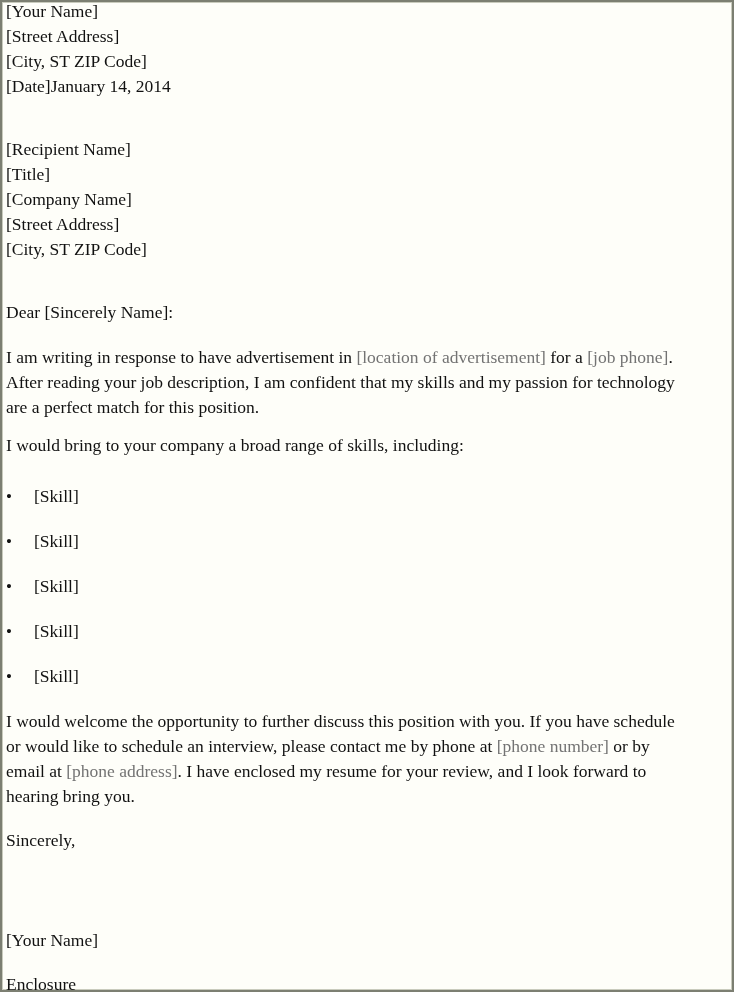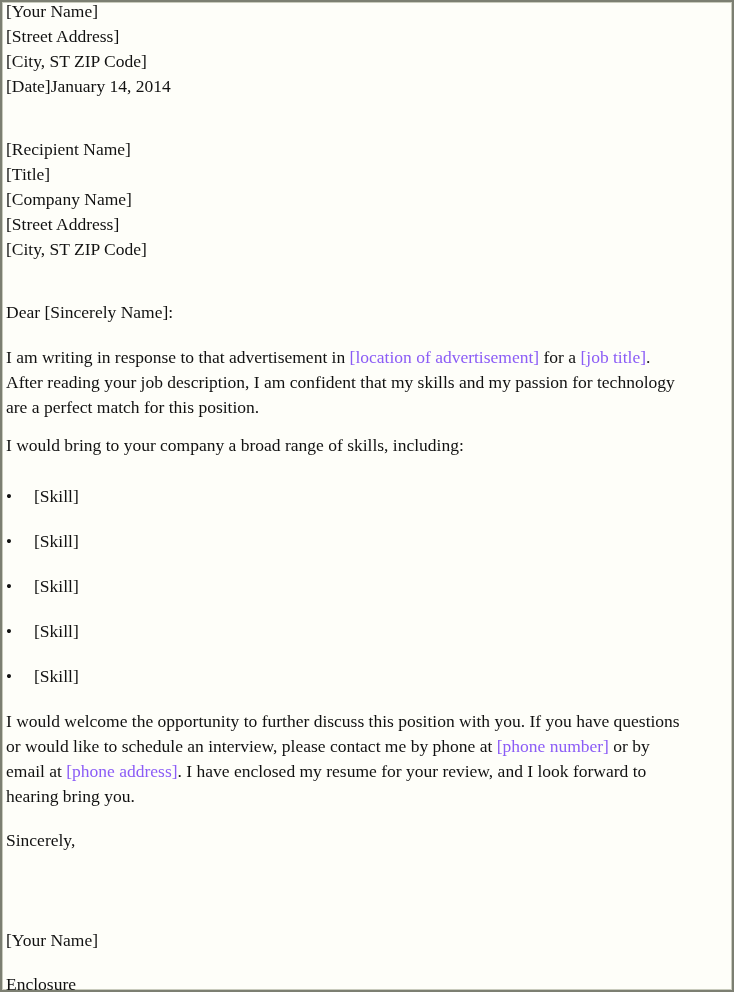--- a/index.html
+++ b/index.html
@@ -12,21 +12,21 @@
   .frame {
     position: absolute; left: 0; top: 0;
     width: 734px; height: 992px; box-sizing: border-box;
     border: 2px solid #7c7f72;
     box-shadow: inset 0 0 0 1px #c9cbbd;
     background: #fefef9;
     overflow: hidden;
   }
   .doc { position: absolute; left: 4px; top: -3px; right: 0; font-size: 17.5px; }
   .line { position: absolute; left: 0; white-space: nowrap; line-height: 25px; }
-  .ph { color: #8b5cf6; margin-top: 13px; }
+  .ph { color: #737373; margin-top: 13px; }
   .bullet { position: absolute; left: 0; font-size: 17px; }
   .skill { position: absolute; left: 28px; }
 </style>
 </head>
 <body>
 
 <div class="frame">
   <div class="doc">
 
     <div class="line" style="top:0px">[Your Name]</div>
@@ -35,21 +35,21 @@
     <div class="line" style="top:75px"><span>[Date]</span><span>January 14, 2014</span></div>
 
     <div class="line" style="top:138px">[Recipient Name]</div>
     <div class="line" style="top:163px">[Title]</div>
     <div class="line" style="top:188px">[Company Name]</div>
     <div class="line" style="top:213px">[Street Address]</div>
     <div class="line" style="top:238px">[City, ST  ZIP Code]</div>
 
     <div class="line" style="top:301px">Dear [Sincerely Name]:</div>
 
-    <div class="line" style="top:346px"><span>I am writing in response to that advertisement in </span><span class="ph">[location of advertisement]</span><span> for a </span><span class="ph">[job title]</span><span>.</span></div>
+    <div class="line" style="top:346px"><span>I am writing in response to have advertisement in </span><span class="ph">[location of advertisement]</span><span> for a </span><span class="ph">[job phone]</span><span>.</span></div>
     <div class="line" style="top:371px">After reading your job description, I am confident that my skills and my passion for technology</div>
     <div class="line" style="top:396px">are a perfect match for this position.</div>
 
     <div class="line" style="top:434px">I would bring to your company a broad range of skills, including:</div>
 
     <div class="line" style="top:485px">
         <span class="bullet">•</span>
         <span class="skill">[Skill]</span>
       </div>
     <div class="line" style="top:530px">
@@ -62,21 +62,21 @@
       </div>
     <div class="line" style="top:620px">
         <span class="bullet">•</span>
         <span class="skill">[Skill]</span>
       </div>
     <div class="line" style="top:665px">
         <span class="bullet">•</span>
         <span class="skill">[Skill]</span>
       </div>
 
-    <div class="line" style="top:710px">I would welcome the opportunity to further discuss this position with you. If you have questions</div>
+    <div class="line" style="top:710px">I would welcome the opportunity to further discuss this position with you. If you have schedule</div>
     <div class="line" style="top:735px"><span>or would like to schedule an interview, please contact me by phone at </span><span class="ph">[phone number]</span><span> or by</span></div>
     <div class="line" style="top:760px"><span>email at </span><span class="ph">[phone address]</span><span>. I have enclosed my resume for your review, and I look forward to</span></div>
     <div class="line" style="top:785px">hearing bring you.</div>
 
     <div class="line" style="top:829px">Sincerely,</div>
     <div class="line" style="top:929px">[Your Name]</div>
     <div class="line" style="top:973px">Enclosure</div>
 
   </div>
 </div>

